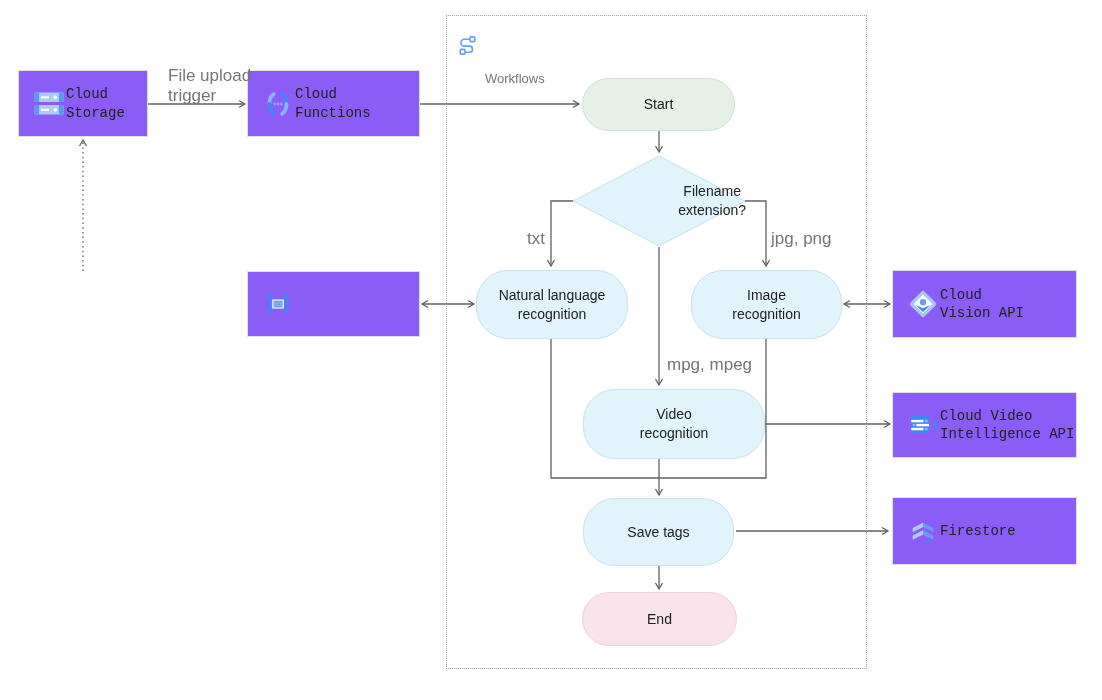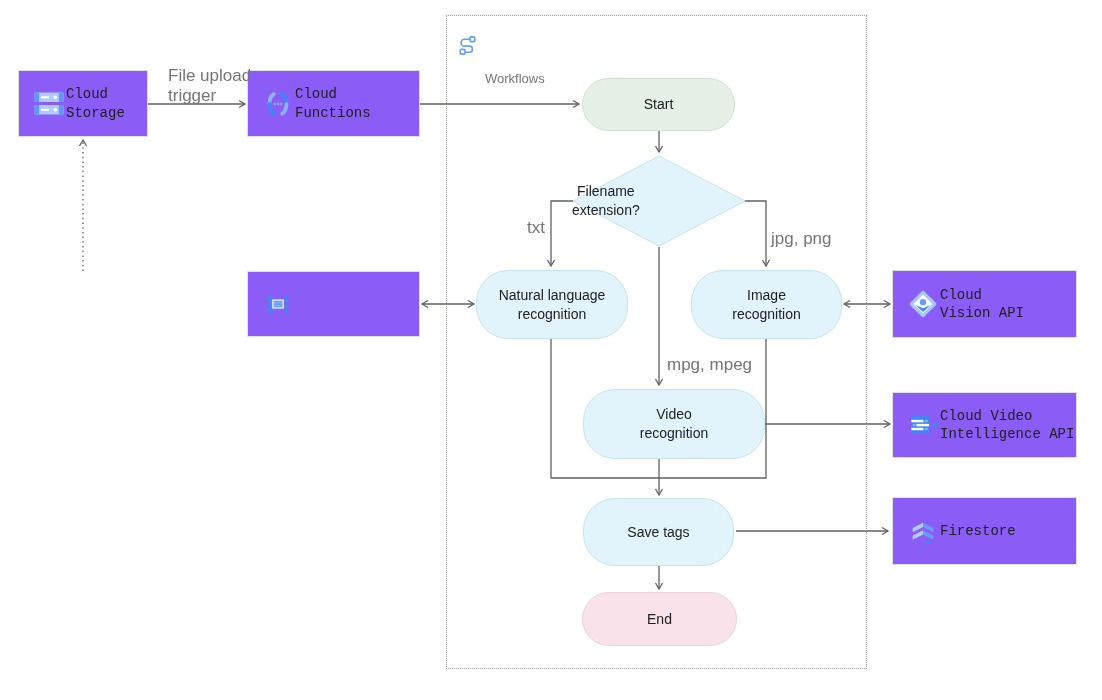--- a/index.html
+++ b/index.html
@@ -23,21 +23,21 @@
   
   .flownode {
     display:flex; align-items:center; justify-content:center; text-align:center;
     font-size:14px; color:var(--text-dark,#212121); line-height:1.35; white-space:pre-line;border-radius:32px;
   }
   .bluebox { background:var(--node-blue-fill,#e1f4fc); border:1px solid var(--node-blue-border,#c7e2f0); }
   .pill { border-radius:27px; }
   .pill-start { background:var(--start-green-fill,#e5f1e6); border:1px solid var(--start-green-border,#cfe2d2); }
   .pill-end { background:var(--end-pink-fill,#f9e2e9); border:1px solid var(--end-pink-border,#ecd2db); }
 
-  .decision-wrap { display:flex; align-items:center; justify-content:flex-start; }
+  .decision-wrap { display:flex; align-items:center; justify-content:flex-end; }
   .decision-wrap svg { position:absolute; left:0; top:0; }
   .decision-label { position:relative; font-size:14px; color:var(--text-dark,#212121); line-height:1.35; white-space:pre-line; text-align:center; }
 
   
   .wf-container { border:1px dotted var(--dashed-border-gray,#9aa0a6); }
   .wf-header-label { position:absolute; left:38px; top:23px; font-size:13px; color:var(--label-gray,#757575);margin-top:32px; }
   .wf-header-icon { position:absolute; left:10px; top:19px; }
 
   
   .edge-label {
@@ -216,17 +216,17 @@
   <div class="abs flownode bluebox" style="left:583px;top:498px;width:151px;height:68px">
     <span>Save tags</span>
   </div>
 
   <div class="abs flownode pill pill-end" style="left:582px;top:592px;width:155px;height:54px">
     <span>End</span>
   </div>
 
   <div class="edge-label" style="left:168px;top:66px">File upload
 trigger</div>
-  <div class="edge-label" style="left:527px;top:218px">txt</div>
+  <div class="edge-label" style="left:527px;top:229px">txt</div>
   <div class="edge-label" style="left:771px;top:229px">jpg, png</div>
   <div class="edge-label" style="left:667px;top:355px">mpg, mpeg</div>
 
 </div>
 
 </body></html>

